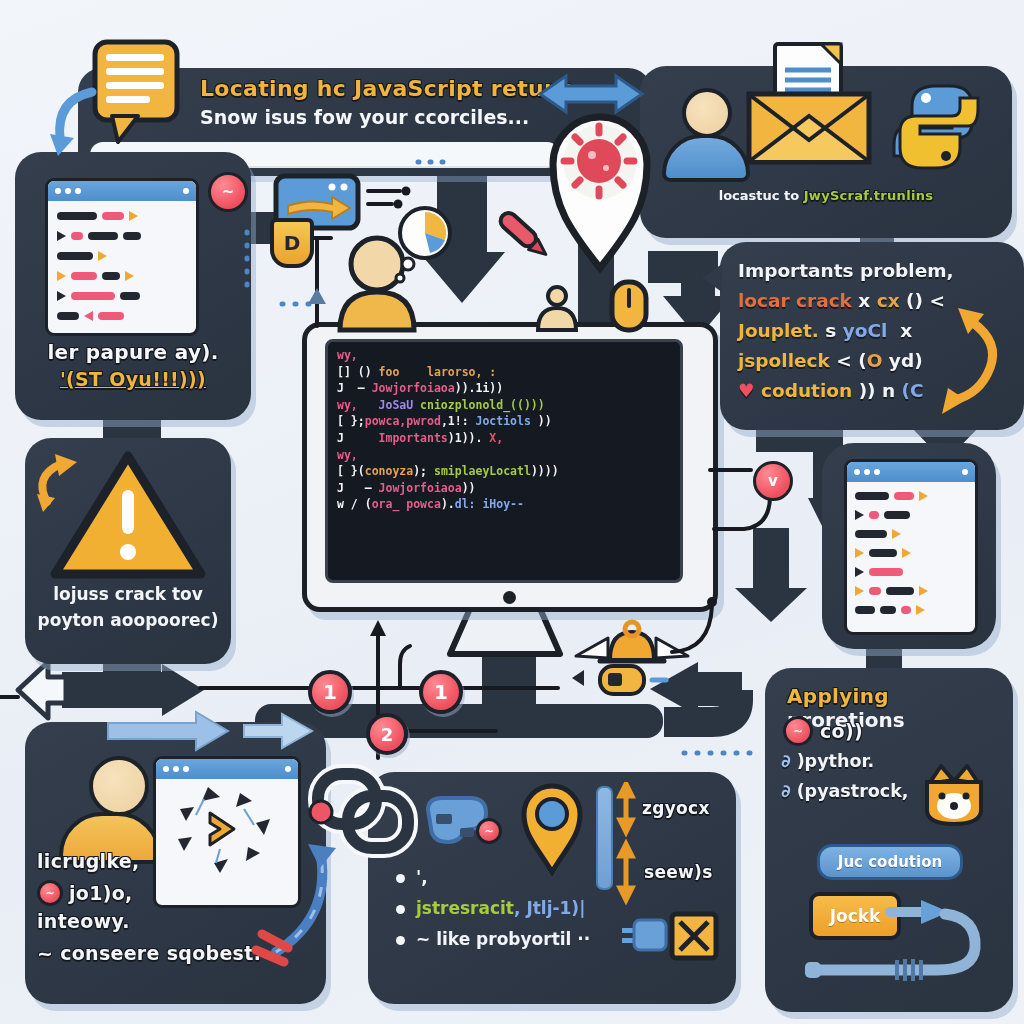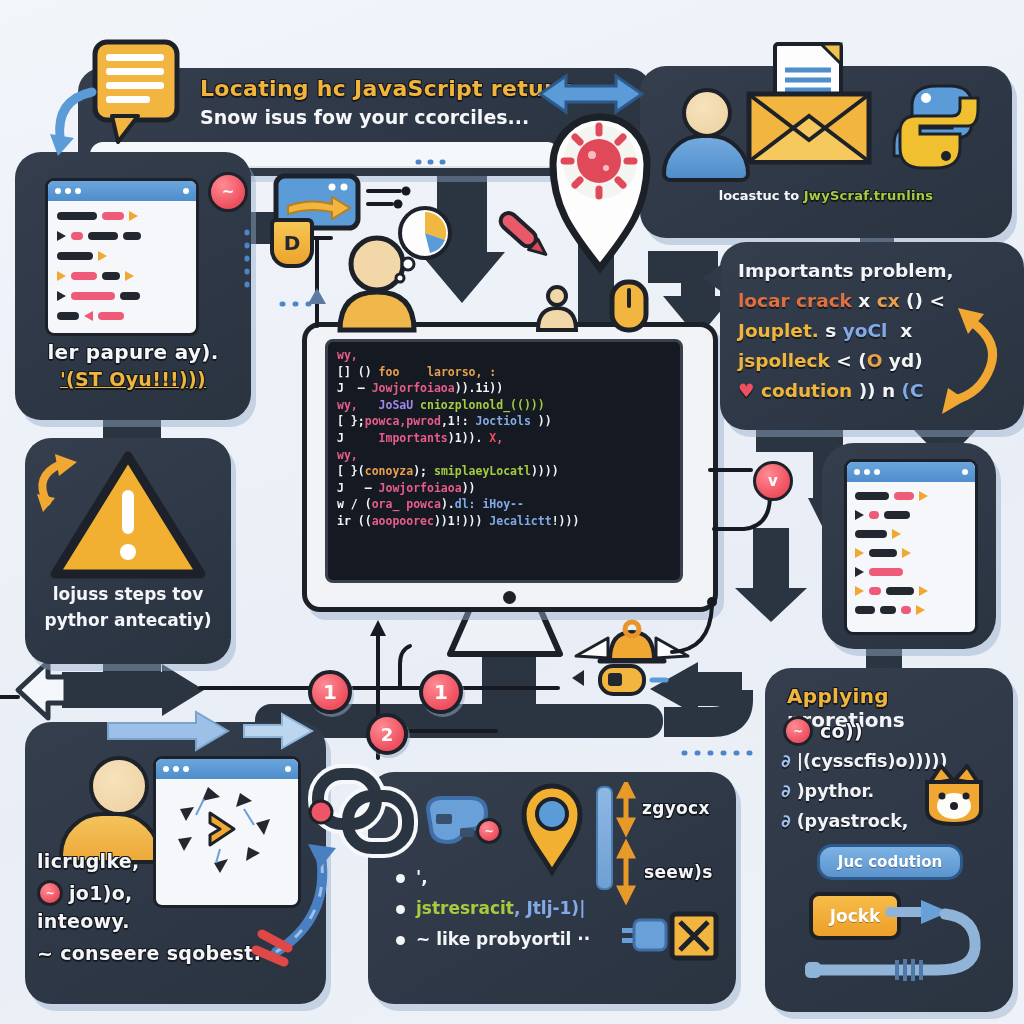--- a/index.html
+++ b/index.html
@@ -202,37 +202,36 @@
 
 <div class="panel" style="left:25px;top:438px;width:206px;height:226px;">
   <svg width="206" height="146" style="position:absolute;left:0;top:4px;">
     <path d="M22 60 Q8 34 36 22" fill="none" stroke="#f0a832" stroke-width="8" stroke-linecap="round"></path>
     <polygon points="30,12 52,20 34,34" fill="#f0a832"></polygon>
     <polygon points="12,52 30,56 18,70" fill="#f0a832"></polygon>
     <polygon points="103,14 176,132 30,132" fill="#f2b032" stroke="#1d222a" stroke-width="9" stroke-linejoin="round"></polygon>
     <rect x="97" y="48" width="12" height="44" rx="6" fill="#fff"></rect>
     <circle cx="103" cy="110" r="8" fill="#fff"></circle>
   </svg>
-  <div class="panel-caption" style="left:4px;top:146px;width:198px;font-size:17px;color:#f3f5f8;">lojuss steps tov</div>
-  <div class="panel-caption" style="left:4px;top:172px;width:198px;font-size:17px;color:#f3f5f8;">pythor antecatiy)</div>
+  <div class="panel-caption" style="left:4px;top:146px;width:198px;font-size:17px;color:#f3f5f8;">lojuss crack tov</div>
+  <div class="panel-caption" style="left:4px;top:172px;width:198px;font-size:17px;color:#f3f5f8;">poyton aoopoorec)</div>
 </div>
 
 <div id="monitor">
   <div id="screen">
         <div class="code-line"><span class="c-p">wy,</span></div>
         <div class="code-line"><span class="c-w">[] () </span><span class="c-o">foo</span><span class="c-w">    </span><span class="c-o">larorso, :</span></div>
         <div class="code-line"><span class="c-w">J  — </span><span class="c-p">Jowjorfoiaoa</span><span class="c-w">)).1i))</span></div>
         <div class="code-line"><span class="c-p">wy,   </span><span class="c-pu">JoSaU</span><span class="c-g"> cniozplonold_(()))</span></div>
         <div class="code-line"><span class="c-w">[ };</span><span class="c-p">powca,pwrod</span><span class="c-w">,1!: </span><span class="c-b">Joctiols</span><span class="c-w"> ))</span></div>
         <div class="code-line"><span class="c-w">J     </span><span class="c-p">Importants</span><span class="c-w">)1)). </span><span class="c-r">X</span><span class="c-p">,</span></div>
         <div class="code-line"><span class="c-p">wy,</span></div>
         <div class="code-line"><span class="c-w">[ }(</span><span class="c-o">conoyza</span><span class="c-w">); </span><span class="c-g">smiplaeyLocatl</span><span class="c-w">))))</span></div>
         <div class="code-line"><span class="c-w">J   — </span><span class="c-p">Jowjorfoiaoa</span><span class="c-w">))</span></div>
         <div class="code-line"><span class="c-w">w / (</span><span class="c-p">ora_ powca</span><span class="c-w">).</span><span class="c-b">dl: iHoy--</span></div>
-        <div class="code-line"><span class="c-w">ir ((</span><span class="c-p">aoopoorec</span><span class="c-w">))1!))) </span><span class="c-b">Jecalictt</span><span class="c-w">!)))</span></div>
       </div>
   <div id="chin-dot"></div>
 </div>
 
 <div class="panel" style="left:720px;top:242px;width:304px;height:188px;">
   <div style="position:absolute;left:-18px;top:22px;width:0;height:0;border-top:14px solid transparent;border-bottom:14px solid transparent;border-right:20px solid #303947;"></div>
   <div id="importants-lines" style="position:absolute;left:18px;top:14px;">
         <div class="imp-line"><span class="c-w">Importants problem,</span></div>
         <div class="imp-line"><span class="c-o2">locar crack</span><span class="c-w"> x </span><span class="c-o">cx</span><span class="c-w"> () &lt;</span></div>
         <div class="imp-line"><span class="c-y">Jouplet.</span><span class="c-w"> s </span><span class="c-b">yoCl</span><span class="c-w">  x</span></div>
@@ -364,21 +363,20 @@
 
 <div class="panel" style="left:765px;top:668px;width:248px;height:344px;">
   <div style="position:absolute;left:22px;top:16px;font-size:20px;font-weight:bold;">
     <span class="sticker-text" style="color:#f0b63c;">Applying</span><span style="color:#f3f5f8;"> proretions</span>
   </div>
   <div style="position:absolute;left:18px;top:48px;display:flex;align-items:center;gap:7px;">
     <span class="rdot" style="position:relative;width:24px;height:24px;font-size:12px;">~</span>
     <span class="sticker-text" style="font-size:19px;color:#f3f5f8;">co))</span>
   </div>
   <div id="applying-lines" style="position:absolute;left:16px;top:78px;">
-        <div class="app-line"><span class="c-b2">∂ </span><span class="c-w">|(cysscfis)o)))))</span></div>
         <div class="app-line"><span class="c-b2">∂ </span><span class="c-w">)pythor.</span></div>
         <div class="app-line"><span class="c-b2">∂ </span><span class="c-w">(pyastrock,</span></div>
       </div>
   <svg width="66" height="66" style="position:absolute;left:156px;top:96px;">
     <polygon points="8,20 20,2 32,16" fill="#f0a832" stroke="#1d222a" stroke-width="4" stroke-linejoin="round"></polygon>
     <polygon points="34,16 46,2 58,20" fill="#f0a832" stroke="#1d222a" stroke-width="4" stroke-linejoin="round"></polygon>
     <path d="M6 18 h54 v28 q0 14 -27 14 q-27 0 -27 -14 z" fill="#f0a832" stroke="#1d222a" stroke-width="4"></path>
     <ellipse cx="33" cy="42" rx="17" ry="13" fill="#fdfcf6"></ellipse>
     <circle cx="21" cy="32" r="3.5" fill="#1d222a"></circle>
         <circle cx="45" cy="32" r="3.5" fill="#1d222a"></circle>

